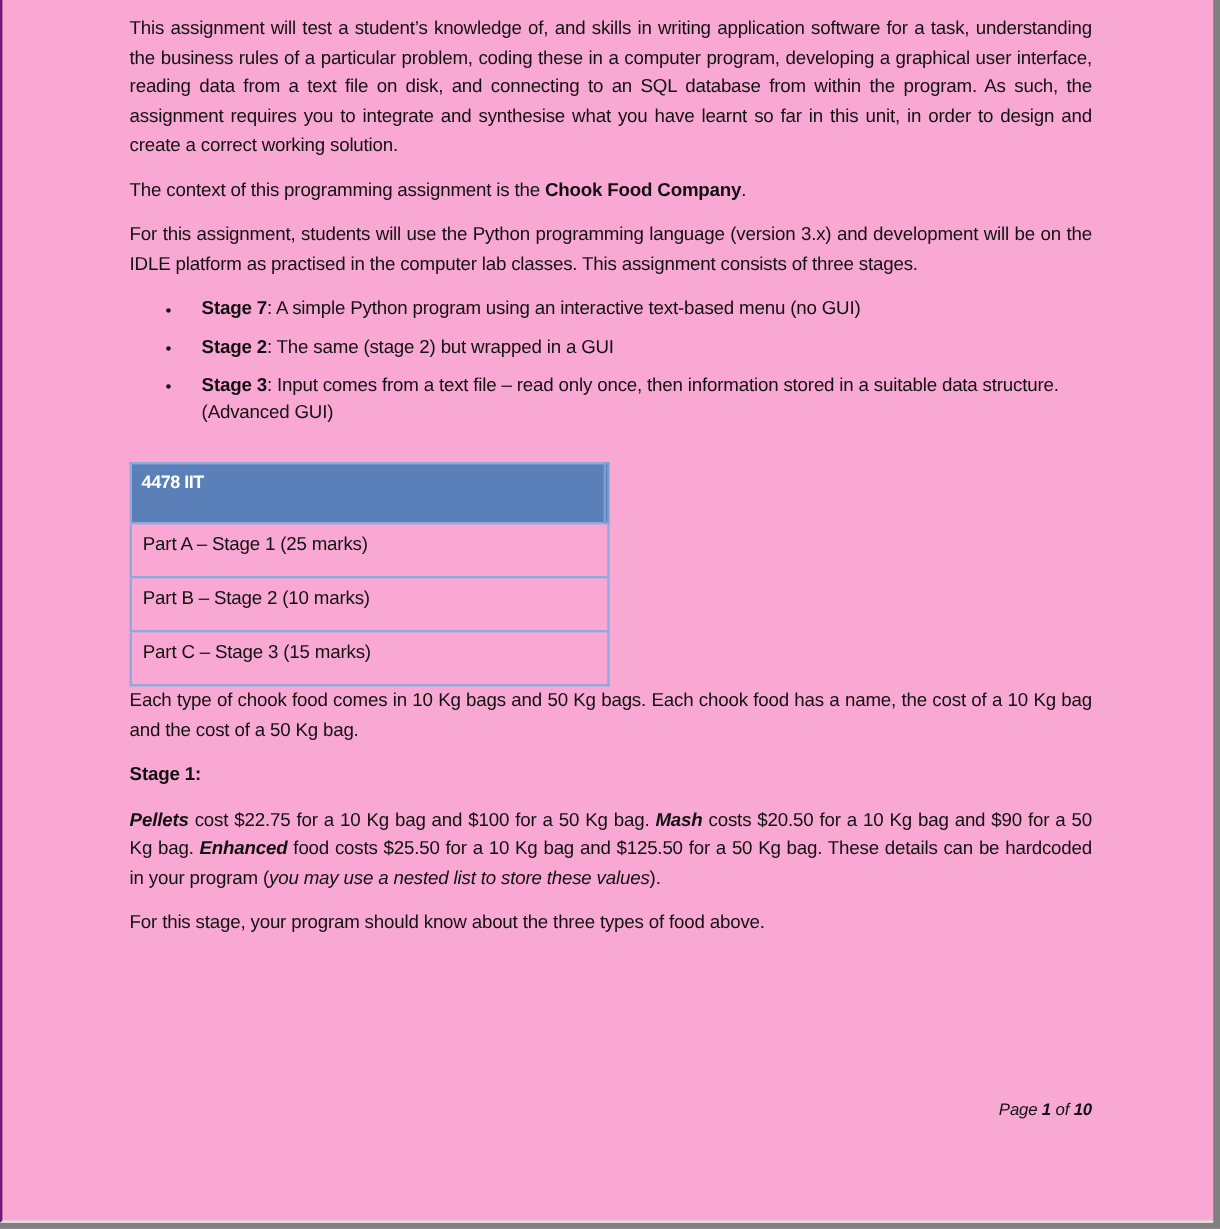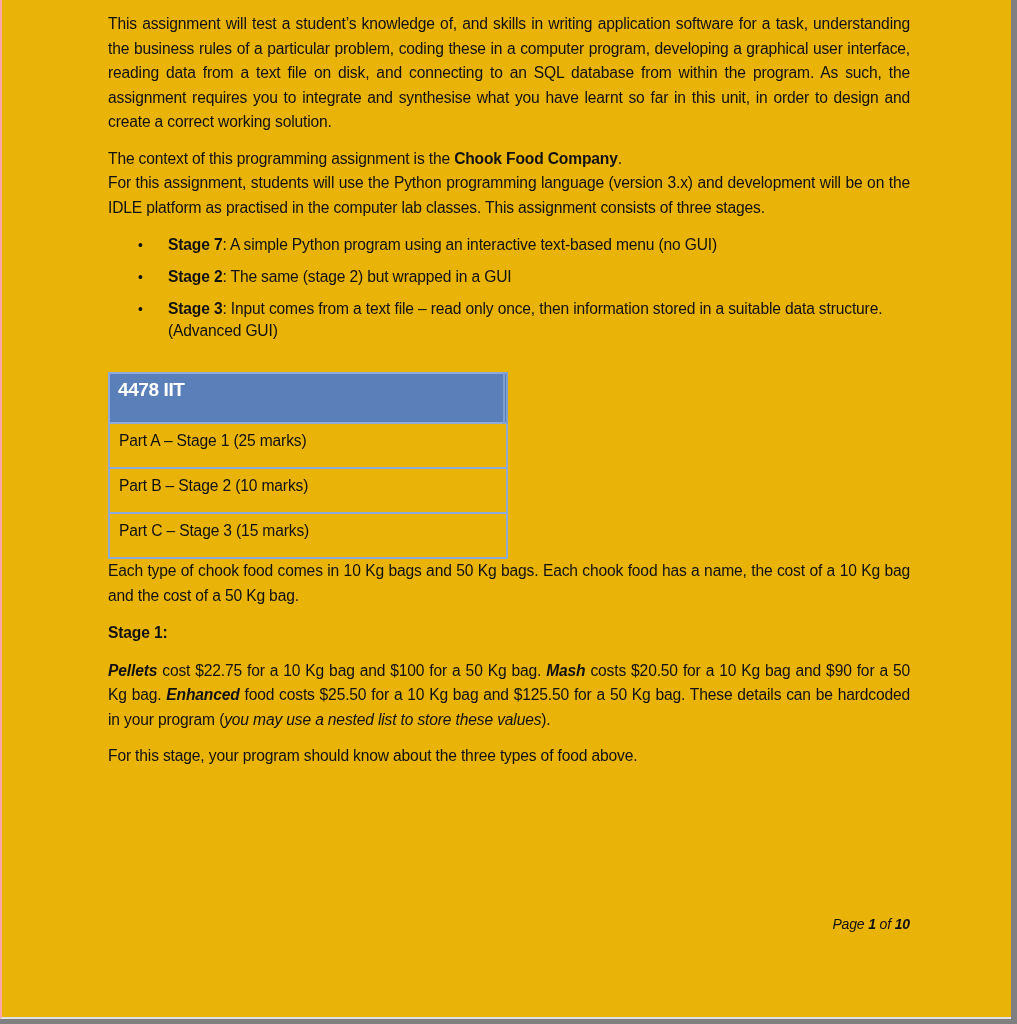--- a/index.html
+++ b/index.html
@@ -5,56 +5,56 @@
     html, body { margin: 0; padding: 0; }
     body {
       width: 1017px; height: 1024px; overflow: hidden;
       background: #808080;
       font-family: "Liberation Sans", sans-serif;
       position: relative;
     }
     .page {
       position: absolute; left: 0; top: 0;
       width: 1011px; height: 1019px;
-      background: #eab308;
-      border-left: 2px solid #fca5a5;
+      background: #f9a8d4;
+      border-left: 2px solid #701a75;
       box-sizing: border-box;
       border-bottom: 2px solid #e0e0e0;
     }
     .content {
       position: absolute; left: 106px; top: 12px; width: 802px;
       color: #111;
       font-size: 15.6px;
       line-height: 24.5px;
       letter-spacing: -0.15px;
     }
     p { margin: 0; text-align: justify; }
     .p-intro { margin-bottom: 12px; }
-    .p-context { }
+    .p-context { margin-bottom: 13px; }
     .p-platform { margin-bottom: 14px; }
     ul.stages { list-style: none; margin: 0 0 0 0; padding: 0 0 0 60px; }
     ul.stages li { position: relative; margin-bottom: 10px; line-height: 22px; }
     ul.stages li .bullet { position: absolute; left: -30px; top: 0; font-size: 14px; }
     b { font-weight: bold; }
     .marks-table {
       margin-top: 30px;
       width: 400px;
       border-collapse: collapse;
       border: 2px solid #8eaadb;
     }
     .marks-table th {
       background: #5b80b9;
       color: #ffffff;
       text-align: left;
       font-weight: bold;
       height: 44px;
       vertical-align: top;
       padding: 4px 8px 0 8px;
       border-right: 2px solid #7da0d0;
-      font-size: 19px;
+      font-size: 15px;
       letter-spacing: -0.4px;
     }
     .marks-table th.spacer { width: 1px; padding: 0; }
     .marks-table td {
       height: 38px;
       vertical-align: top;
       padding: 5px 8px 0 9px;
       border-top: 2px solid #8eaadb;
       font-size: 15.6px;
     }

